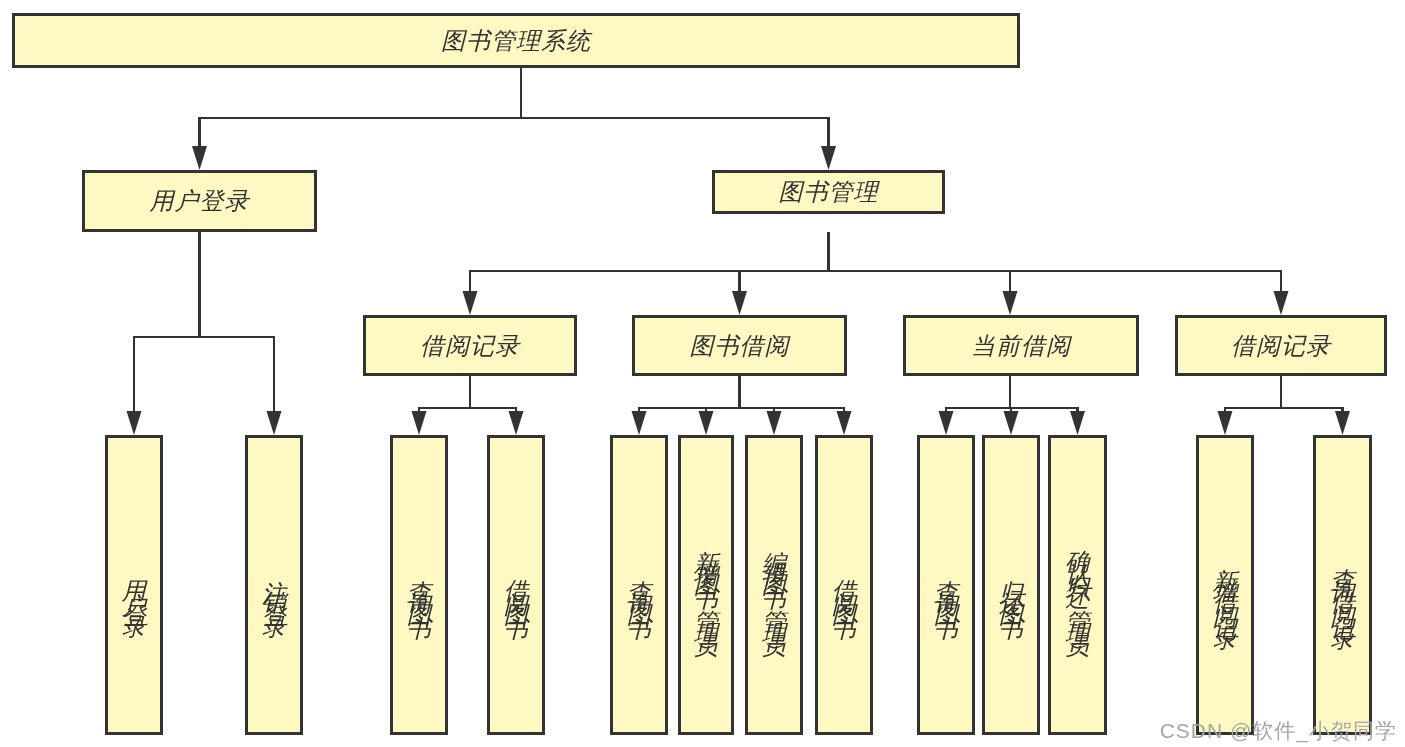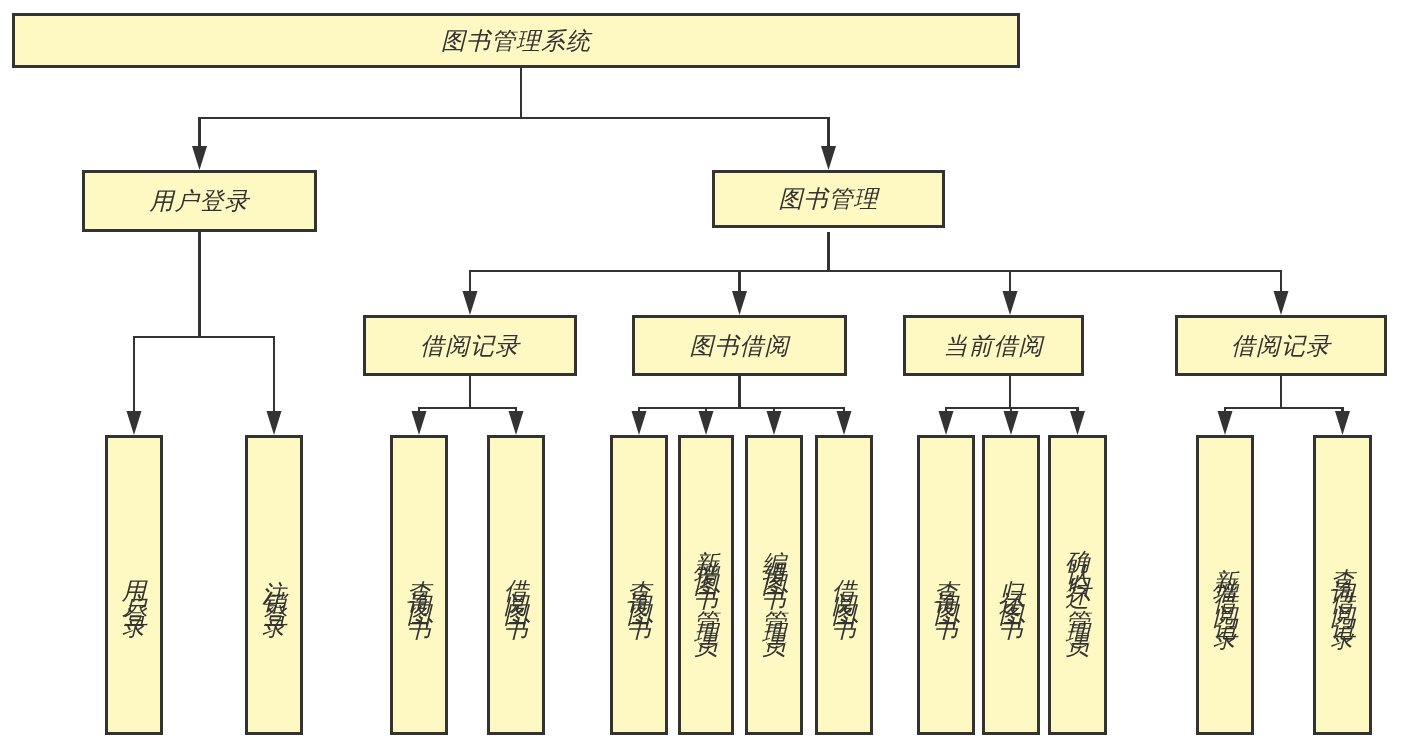--- a/index.html
+++ b/index.html
@@ -85,31 +85,31 @@
       <polygon points="1335,411 1350,411 1342.5,435" fill="#333333"></polygon>
     </svg>
 
   <div class="box hbox" style="left:12px;top:13px;width:1008px;height:55px;">
     <span>图书管理系统</span>
   </div>
 
   <div class="box hbox" style="left:82px;top:170px;width:235px;height:62px;">
     <span>用户登录</span>
   </div>
-  <div class="box hbox" style="left:712px;top:170px;width:233px;height:58px;">
+  <div class="box hbox" style="left:712px;top:170px;width:233px;height:44px;">
     <span>图书管理</span>
   </div>
 
   <div class="box hbox" style="left:363px;top:315px;width:214px;height:61px;">
     <span>借阅记录</span>
   </div>
   <div class="box hbox" style="left:632px;top:315px;width:215px;height:61px;text-align:center;">
     <span>图书借阅</span>
   </div>
-  <div class="box hbox" style="left:903px;top:315px;width:181px;height:61px;">
+  <div class="box hbox" style="left:903px;top:315px;width:236px;height:61px;">
     <span>当前借阅</span>
   </div>
   <div class="box hbox" style="left:1175px;top:315px;width:212px;height:61px;">
     <span>借阅记录</span>
   </div>
 
   <div class="box vbox" style="left:105px;top:435px;width:58px;height:300px;">
     <span>用户登录</span>
   </div>
   <div class="box vbox" style="left:245px;top:435px;width:58px;height:300px;">
@@ -146,13 +146,14 @@
     <span>确认归还（管理员）</span>
   </div>
 
   <div class="box vbox" style="left:1196px;top:435px;width:58px;height:300px;">
     <span>新增借阅记录</span>
   </div>
   <div class="box vbox" style="left:1313px;top:435px;width:59px;height:300px;">
     <span>查询借阅记录</span>
   </div>
 
+  <div class="watermark">CSDN @软件_小贺同学</div>
 </div>
 
 </body></html>

